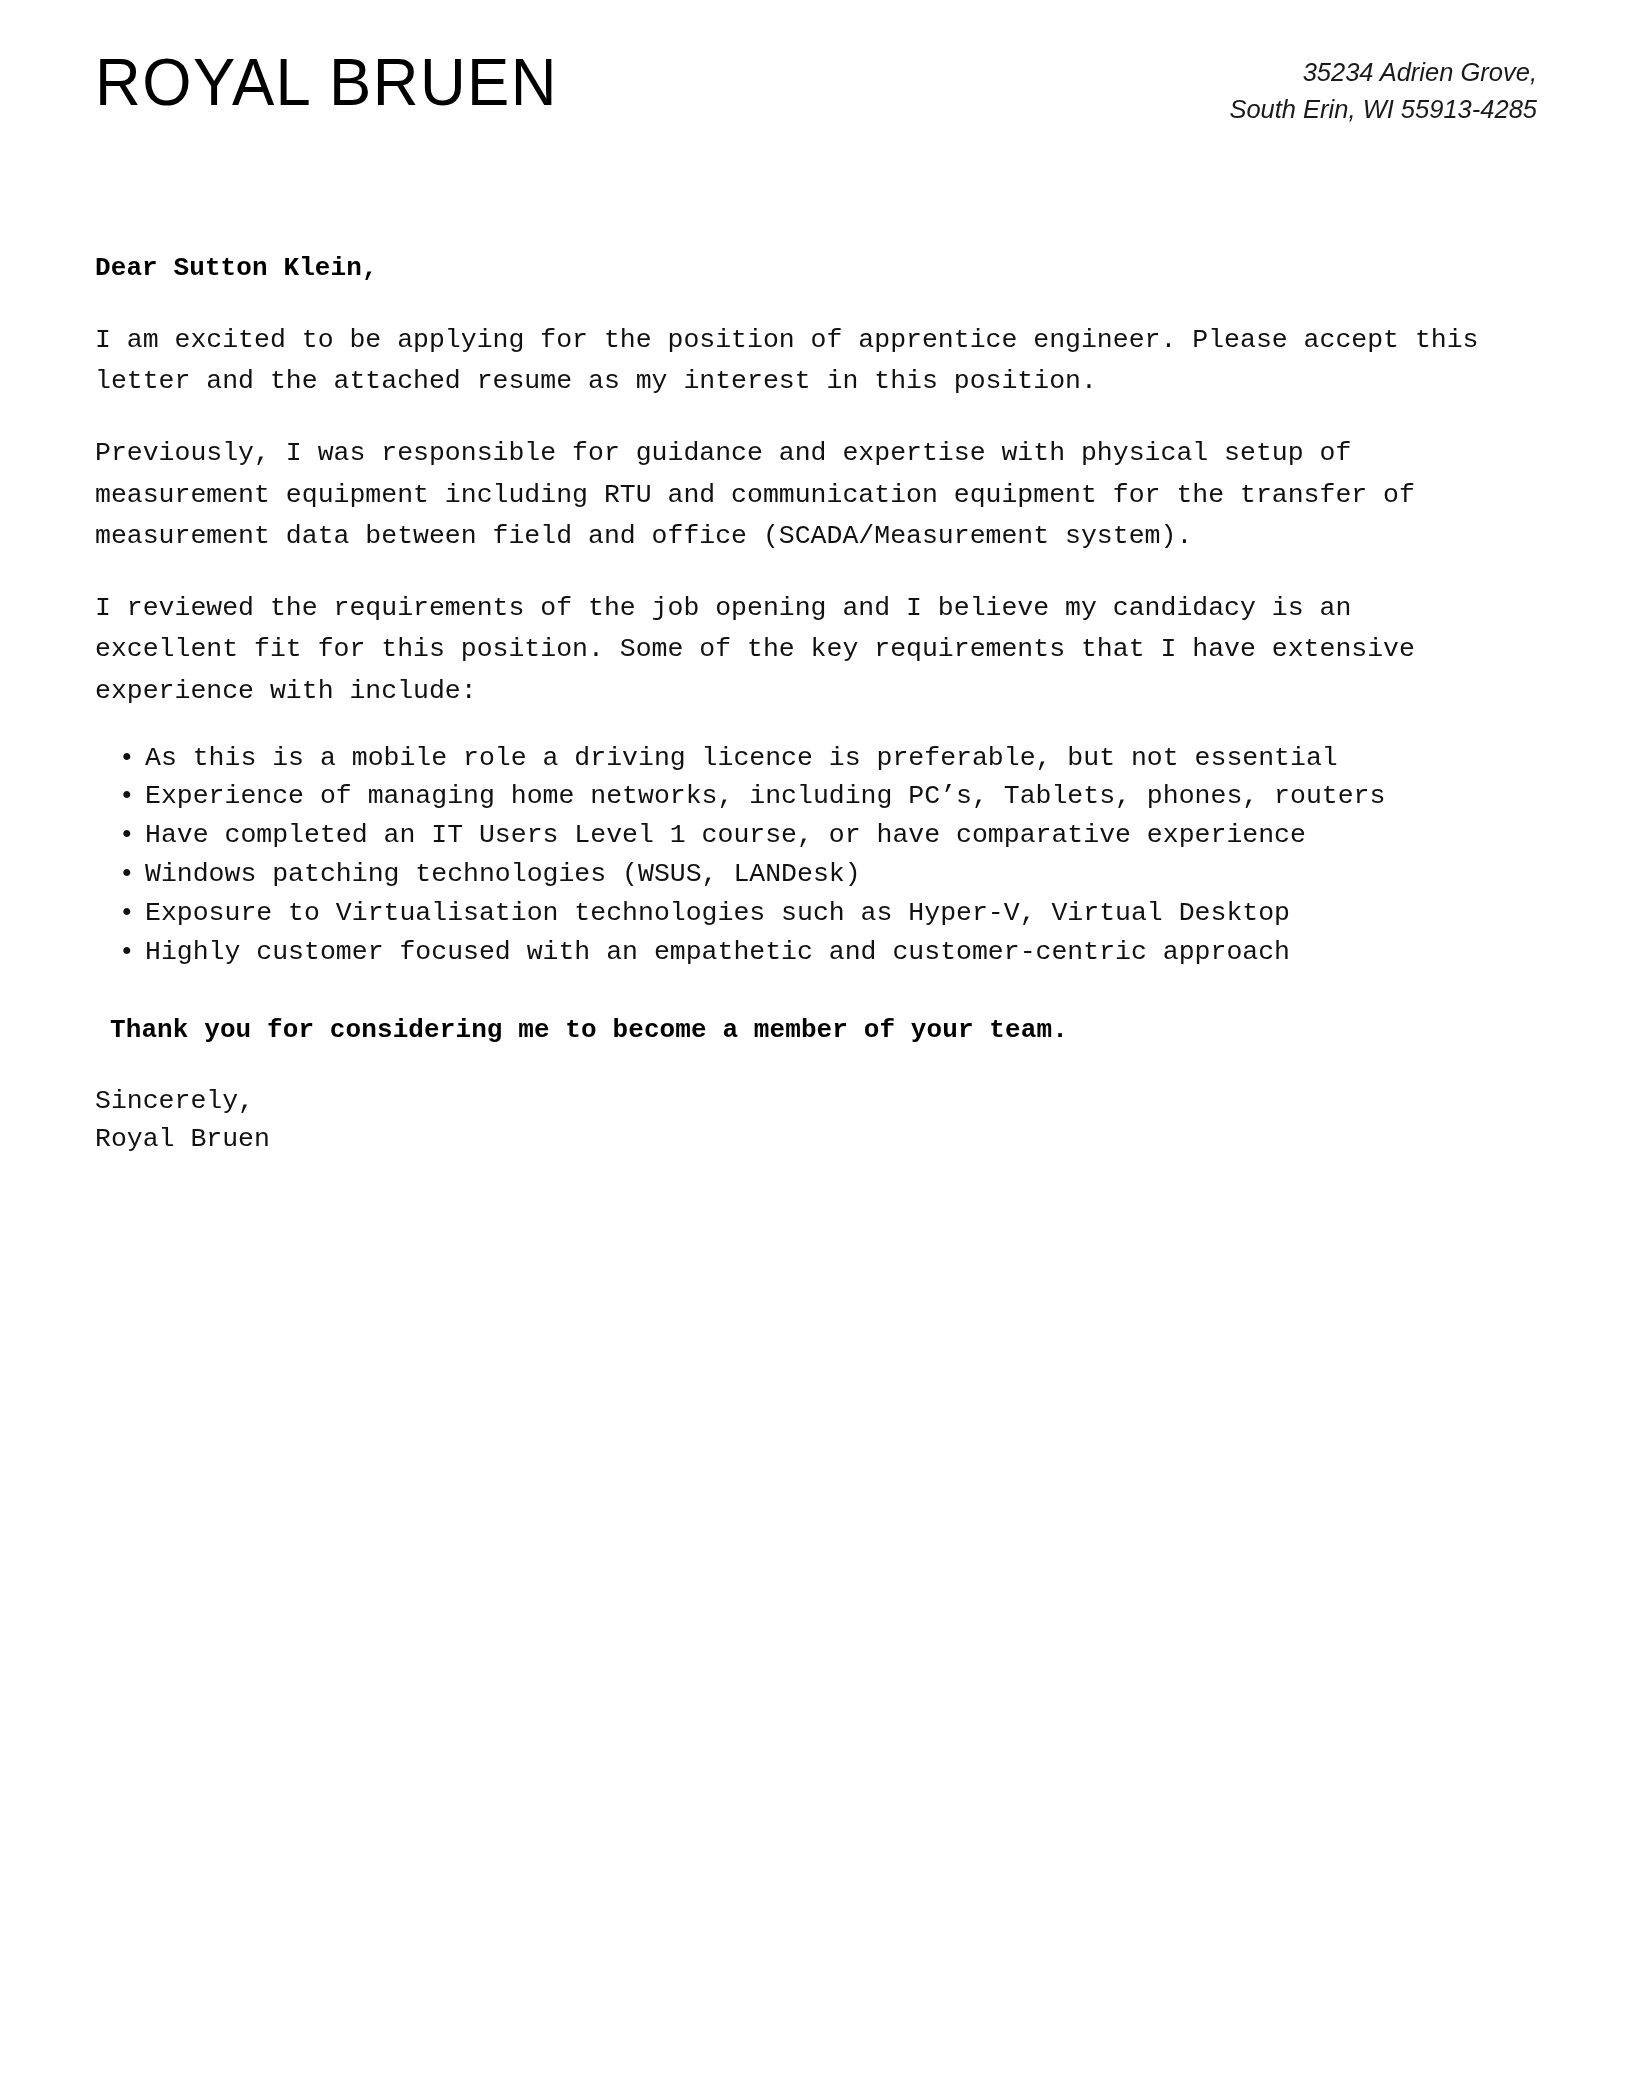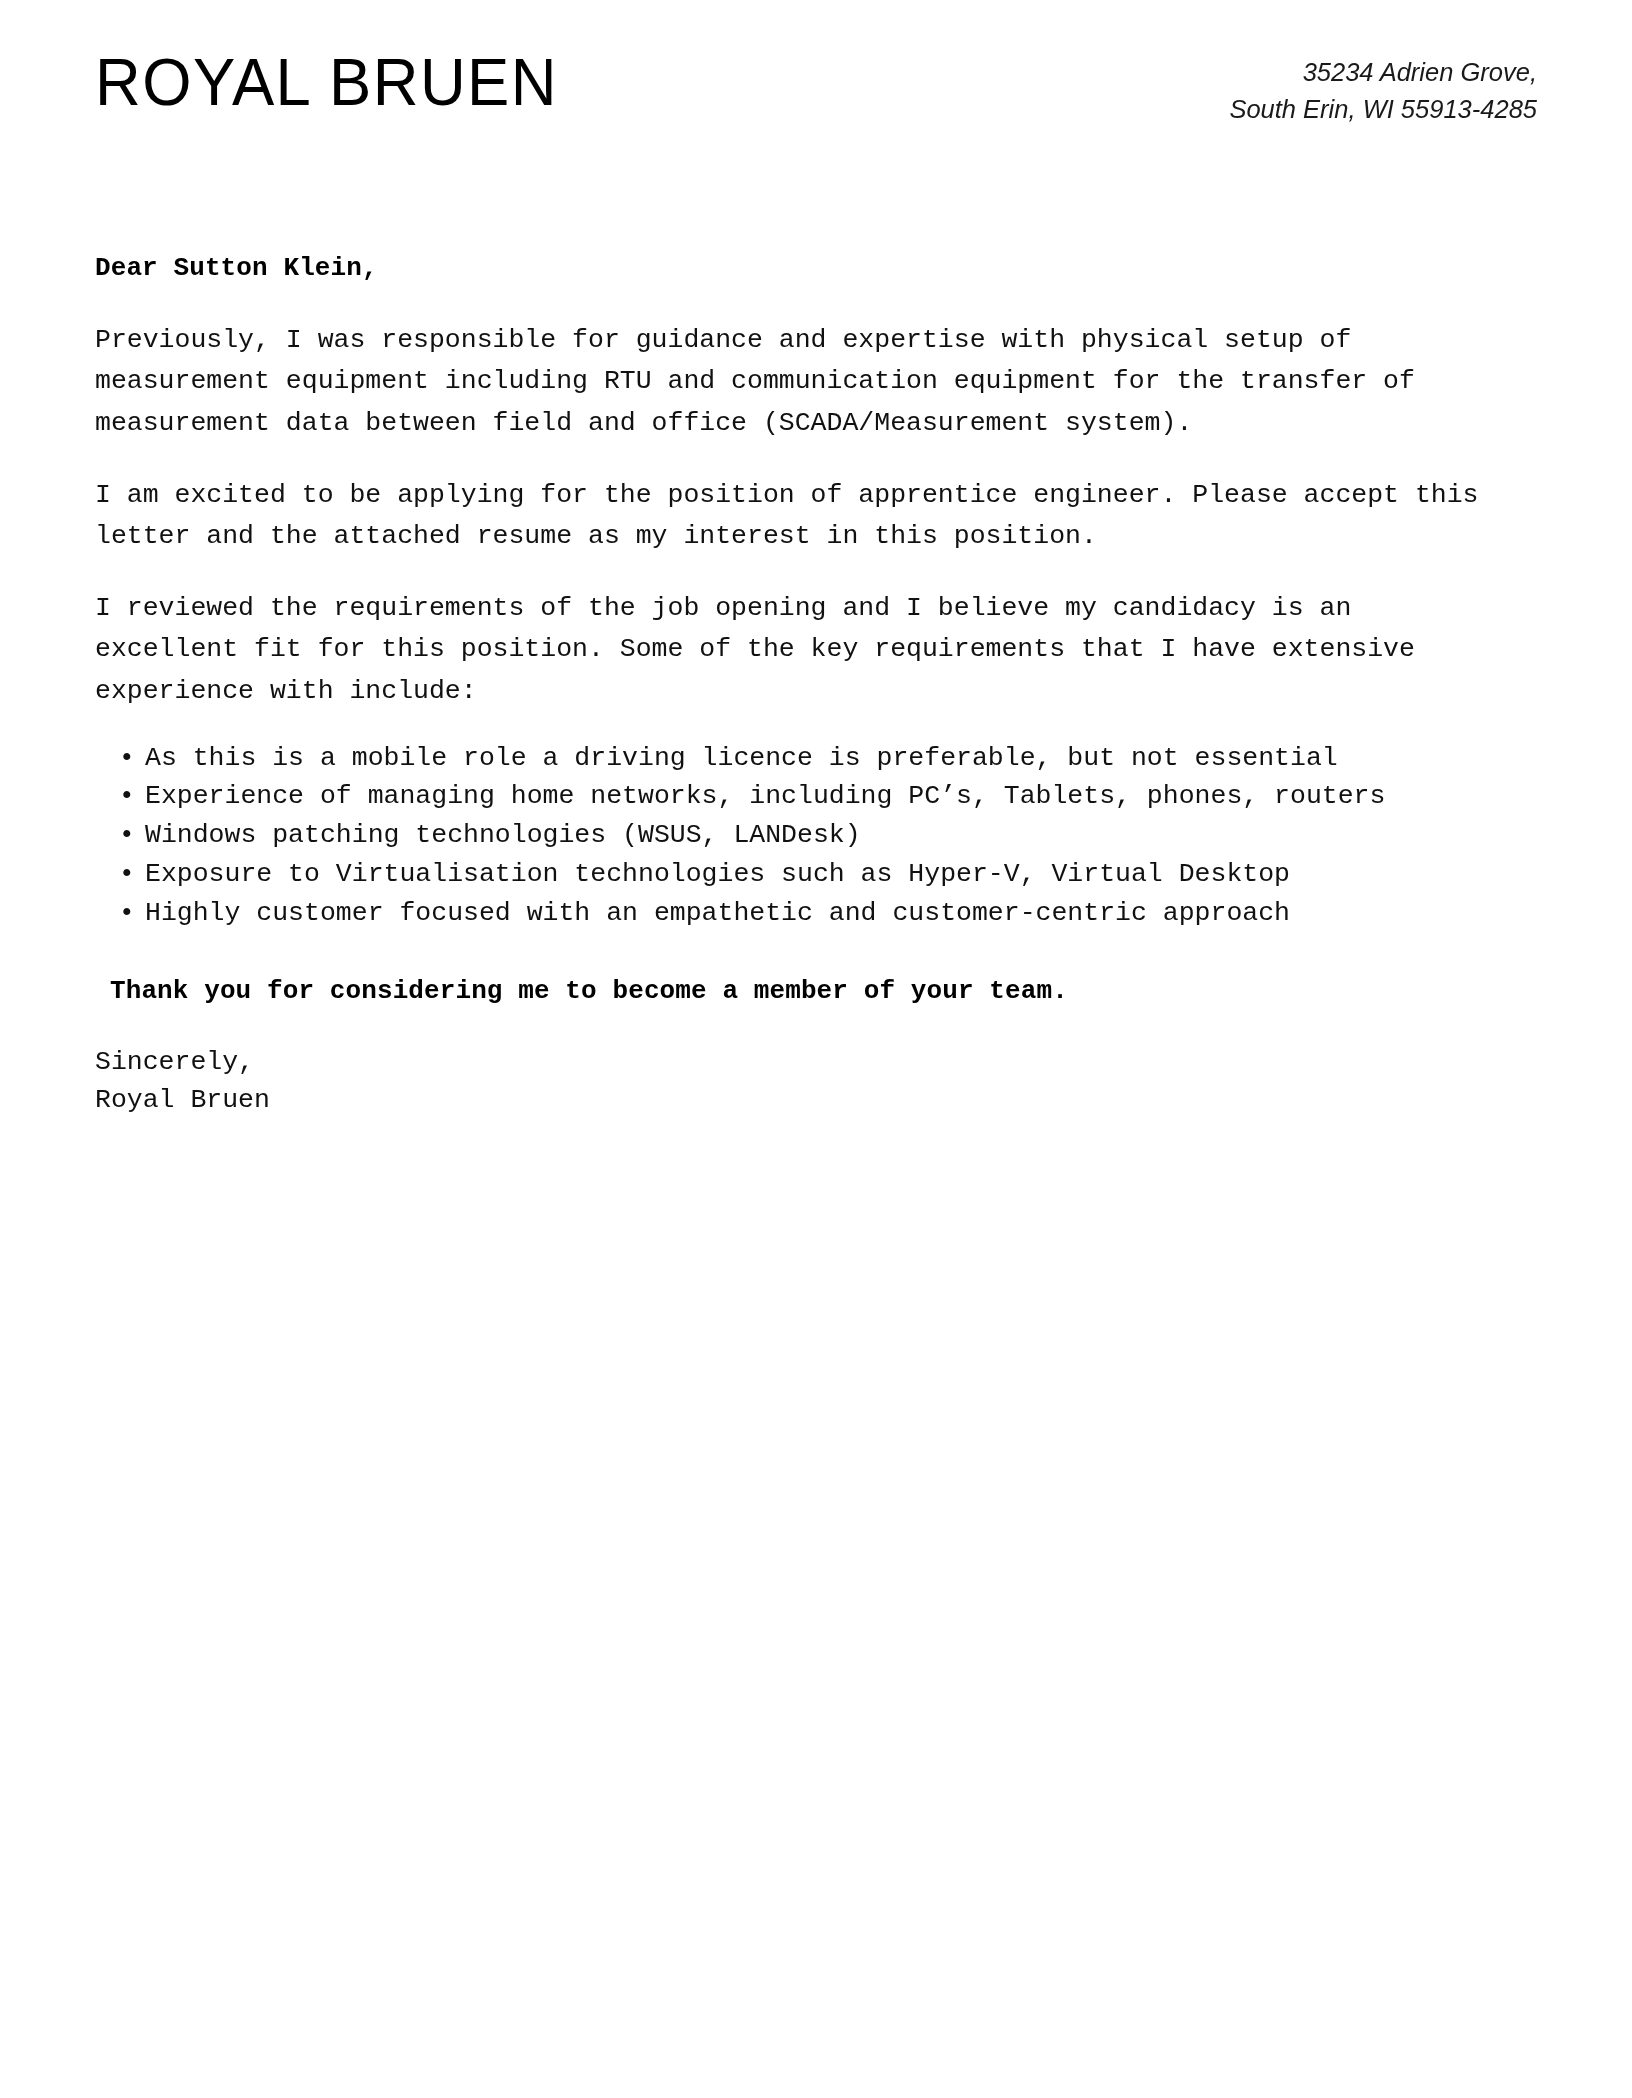--- a/index.html
+++ b/index.html
@@ -131,29 +131,30 @@
     <div class="address">
       <span class="addr-line">35234 Adrien Grove,</span>
       <span class="addr-line">South Erin, WI 55913-4285</span>
     </div>
   </div>
 
   <div class="body-wrap">
 
     <p class="salutation">Dear Sutton Klein,</p>
 
+    <p class="para">I am excited to be applying for the position of apprentice engineer. Please accept this letter and the attached resume as my interest in this position.</p>
+
     <p class="para">Previously, I was responsible for guidance and expertise with physical setup of measurement equipment including RTU and communication equipment for the transfer of measurement data between field and office (SCADA/Measurement system).</p>
-
-    <p class="para">I am excited to be applying for the position of apprentice engineer. Please accept this letter and the attached resume as my interest in this position.</p>
 
     <p class="para">I reviewed the requirements of the job opening and I believe my candidacy is an excellent fit for this position. Some of the key requirements that I have extensive experience with include:</p>
 
     <ul class="bullets">
       <li>As this is a mobile role a driving licence is preferable, but not essential</li>
       <li>Experience of managing home networks, including PC’s, Tablets, phones, routers</li>
+      <li>Have completed an IT Users Level 1 course, or have comparative experience</li>
       <li>Windows patching technologies (WSUS, LANDesk)</li>
       <li>Exposure to Virtualisation technologies such as Hyper-V, Virtual Desktop</li>
       <li>Highly customer focused with an empathetic and customer-centric approach</li>
     </ul>
 
     <p class="closing-bold">Thank you for considering me to become a member of your team.</p>
 
     <div class="signoff">
       <span>Sincerely,</span>
       <span>Royal Bruen</span>

